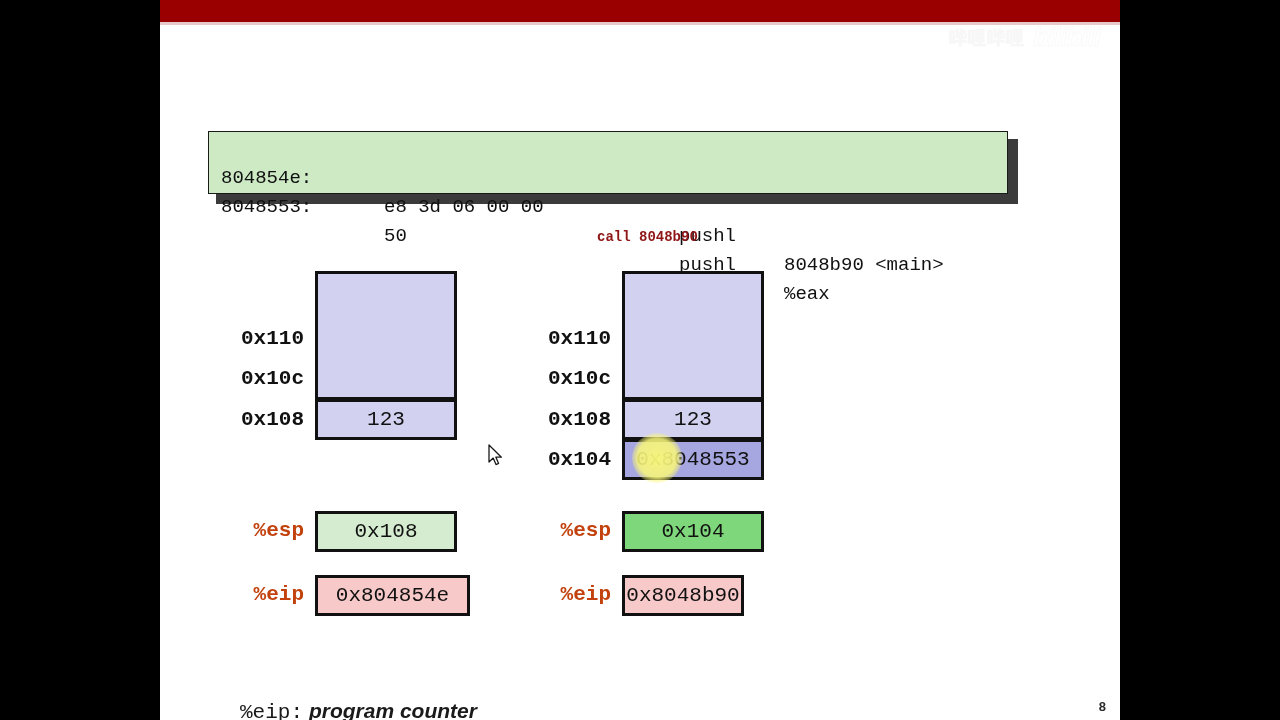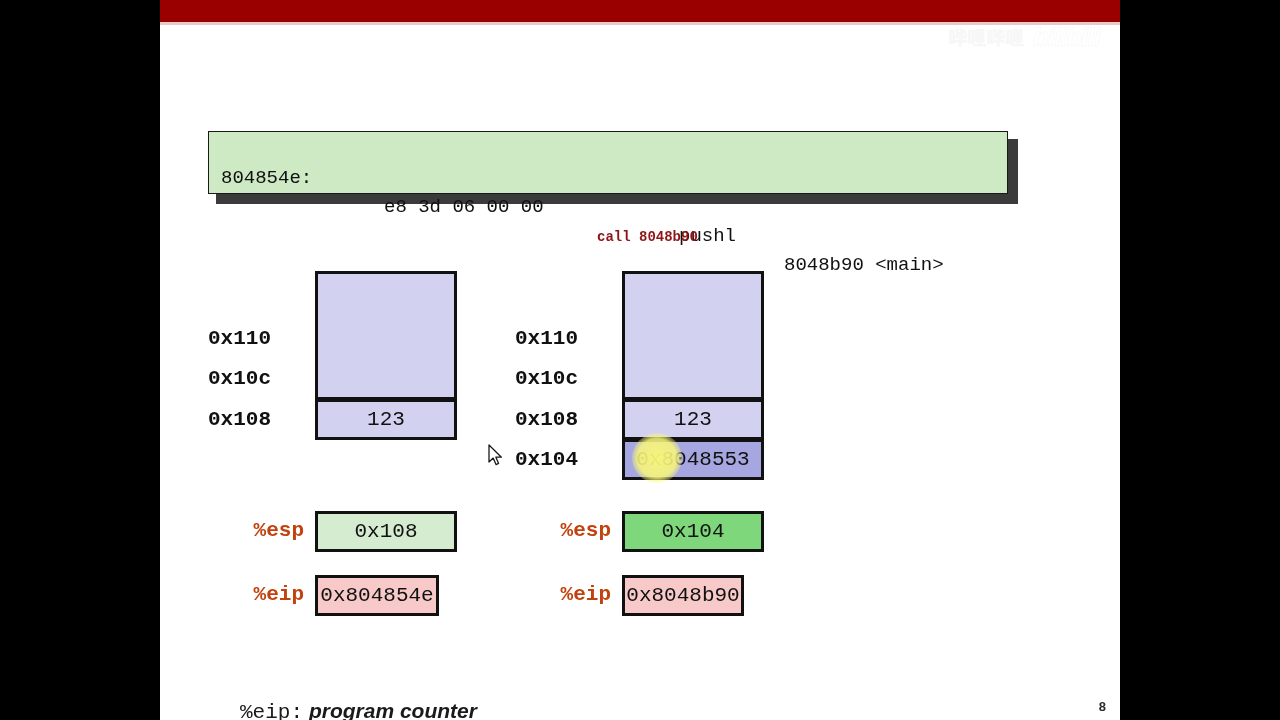--- a/index.html
+++ b/index.html
@@ -148,20 +148,21 @@
   
   .stack-panel {
     position: absolute;
   }
   .addr-label {
     position: absolute;
     font-family: "Liberation Mono", monospace;
     font-size: 21px;
     font-weight: bold;
     color: #111111;
+    text-align: right;
     width: 96px;
     white-space: pre;
   }
   .stack-box {
     position: absolute;
     border: 3px solid #111111;
     box-sizing: border-box;
     background: #d2d2f0;
   }
   .stack-cell {
@@ -276,41 +277,47 @@
       <div id="code-block-shadow"></div>
       <div id="code-block">
 
         <div class="code-row r0">
           <span class="c-addr">804854e:</span>
           <span class="c-bytes">e8 3d 06 00 00</span>
           <span class="c-mnem">pushl</span>
           <span class="c-ops">8048b90 &lt;main&gt;</span>
         </div>
 
+        <div class="code-row r1">
+          <span class="c-addr">8048553:</span>
+          <span class="c-bytes">50</span>
+          <span class="c-mnem">pushl</span>
+          <span class="c-ops">%eax</span>
+        </div>
 
       </div>
     </div>
 
     <div id="call-caption">call 8048b90</div>
 
     <div class="stack-panel">
 
       <div class="addr-label" style="left:48px; top:327px;">0x110</div>
       <div class="addr-label" style="left:48px; top:367px;">0x10c</div>
       <div class="addr-label" style="left:48px; top:408px;">0x108</div>
 
       <div class="stack-box" style="left:155px; top:271px; width:142px; height:129px;"></div>
 
       <div class="stack-cell cell-light" style="left:155px; top:399px; width:142px; height:41px;">123</div>
 
       <div class="reg-label" style="left:48px; top:519px;">%esp</div>
       <div class="reg-box reg-esp-pale" style="left:155px; top:511px; width:142px;">0x108</div>
 
       <div class="reg-label" style="left:48px; top:583px;">%eip</div>
-      <div class="reg-box reg-eip" style="left:155px; top:575px; width:124px;">0x804854e</div>
+      <div class="reg-box reg-eip" style="left:155px; top:575px; width:155px;">0x804854e</div>
 
     </div>
 
     <div class="stack-panel">
 
       <div class="addr-label" style="left:355px; top:327px;">0x110</div>
       <div class="addr-label" style="left:355px; top:367px;">0x10c</div>
       <div class="addr-label" style="left:355px; top:408px;">0x108</div>
       <div class="addr-label" style="left:355px; top:448px;">0x104</div>
 

